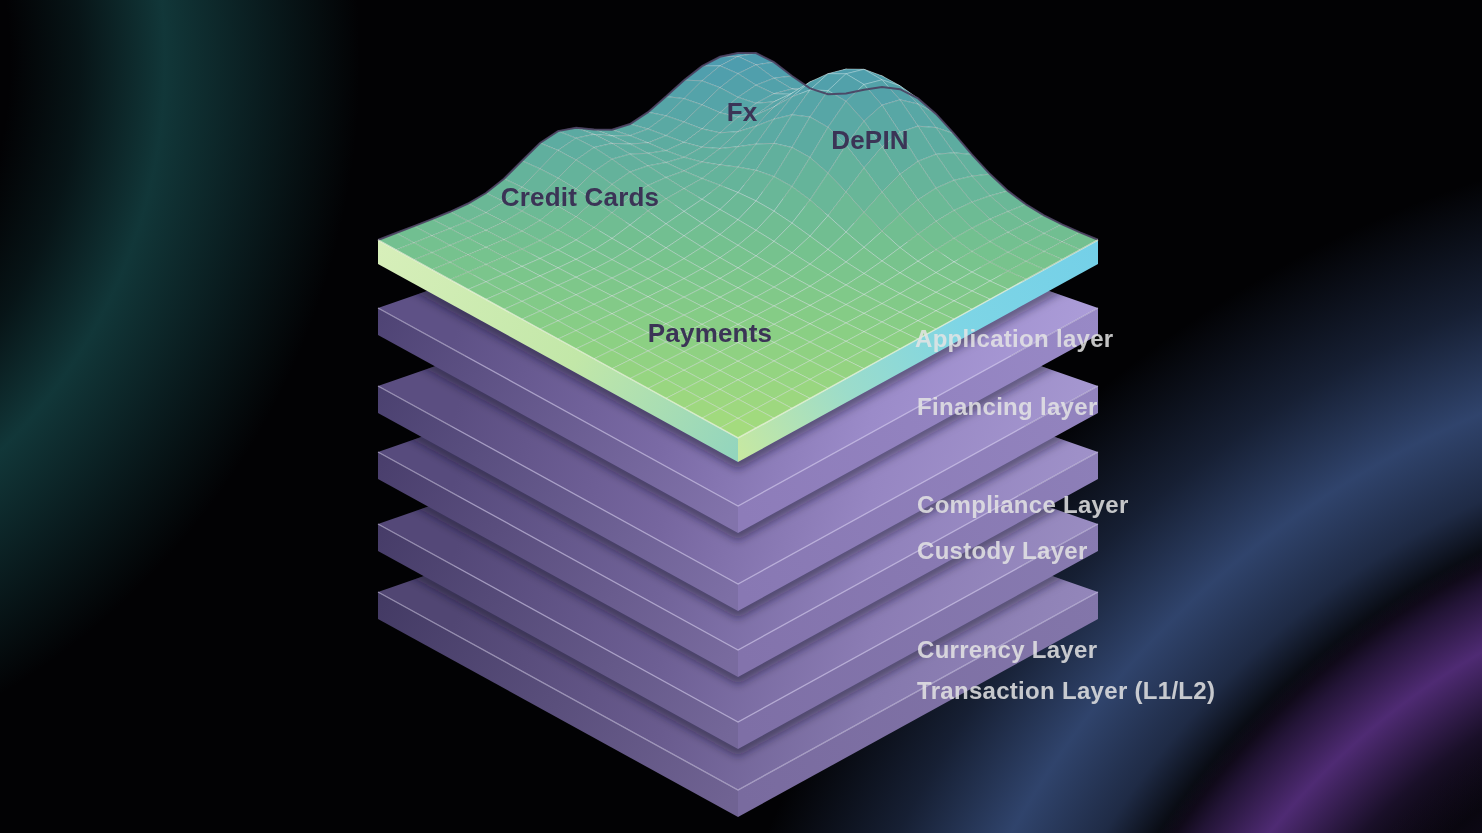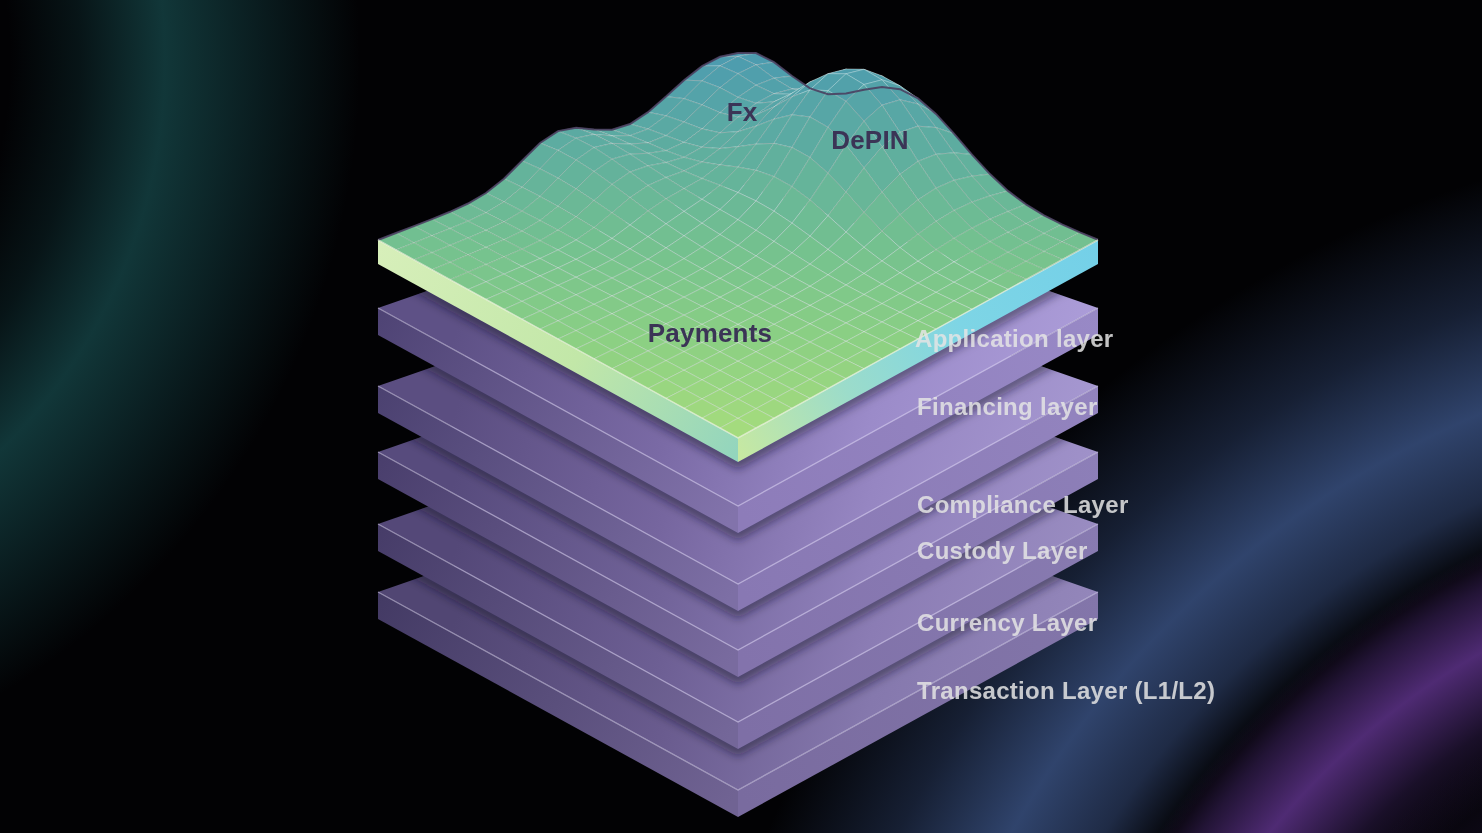--- a/index.html
+++ b/index.html
@@ -572,23 +572,26 @@
         <path d="M378,240 L738,438 L1098,240" fill="none" stroke="rgba(238,248,220,0.65)" stroke-width="1.5"></path>
       </g>
     </svg>
   <div id="labels">
       <div class="lbl" style="left: 742px; top: 112px;">
         <div>Fx</div>
       </div>
       <div class="lbl" style="left: 870px; top: 140px;">
         <div>DePIN</div>
       </div>
+      <div class="lbl" style="left: 580px; top: 197px;">
+        <div>Credit Cards</div>
+      </div>
       <div class="lbl" style="left: 710px; top: 333px;">
         <div>Payments</div>
       </div>
       <div class="iso" style="left: 915px; top: 325px;">Application layer</div>
       <div class="iso" style="left: 917px; top: 393px;">Financing layer</div>
       <div class="iso" style="left: 917px; top: 471px; margin-top: 20px;">Compliance Layer</div>
       <div class="iso" style="left: 917px; top: 537px;">Custody Layer</div>
-      <div class="iso" style="left: 917px; top: 609px;">Currency Layer</div>
+      <div class="iso" style="left: 917px; top: 636px;">Currency Layer</div>
       <div class="iso" style="left: 917px; top: 677px;">Transaction Layer (L1/L2)</div>
     </div>
 </div>
 
 </body></html>

